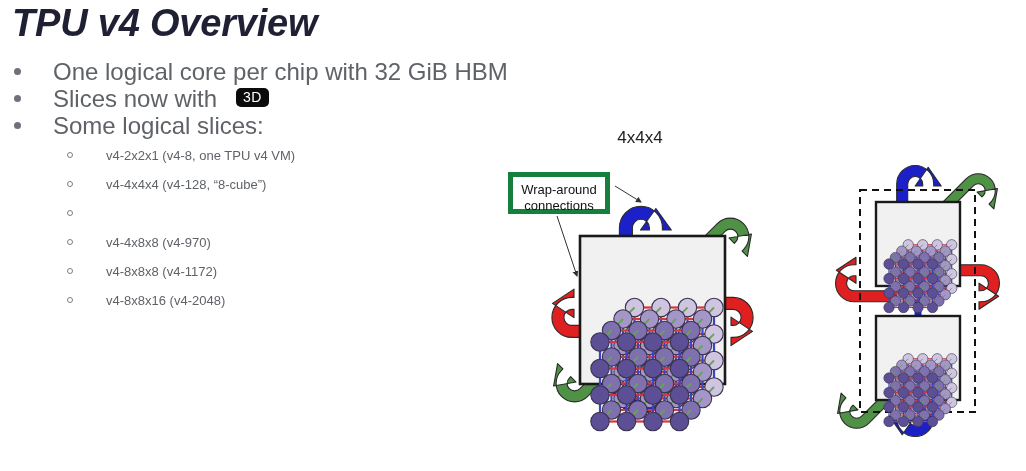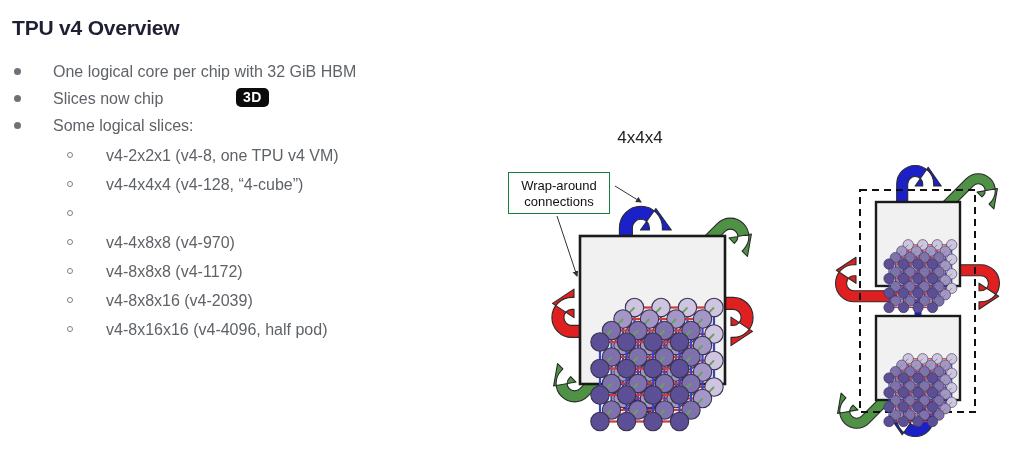--- a/index.html
+++ b/index.html
@@ -7,73 +7,74 @@
     width:1026px;height:471px;
     background:#ffffff;
     font-family:"Liberation Sans", sans-serif;
     overflow:hidden;
     position:relative;
   }
   #slide{position:absolute;inset:0;}
 
   
   .title{
-    position:absolute;left:12px;top:16px;
-    font-size:21px;font-weight:bold;
+    position:absolute;left:12px;top:2px;
+    font-size:38px;font-weight:bold;
     color:#1f2033;letter-spacing:-0.2px;
     white-space:nowrap;
+    font-style:italic;
   }
 
   
   .bullets{position:absolute;left:0;top:58px;width:470px;}
   .b1{position:relative;height:27px;}
   .b1 .dot{
     position:absolute;left:14px;top:10px;
     width:7px;height:7px;border-radius:50%;
     background:#6d7278;
   }
   .b1 .txt{
     position:absolute;left:53px;top:0;
-    font-size:16px;color:#5f6368;white-space:nowrap;
+    font-size:24px;color:#5f6368;white-space:nowrap;
     line-height:27px;
   }
   .b1 .inline-badge{
     position:absolute;left:0;top:3px;
   }
   .badge3d{
     display:inline-block;
     background:#0b0b0b;color:#ffffff;
-    font-size:14px;font-weight:bold;
+    font-size:14px;font-weight:normal;
     padding:2px 7px 3px 7px;border-radius:5px;
     letter-spacing:0.5px;line-height:1;
   }
   .sublist{margin-top:2px;}
   .b2{position:relative;height:29px;}
   .b2 .ring{
     position:absolute;left:67px;top:11px;
     width:6px;height:6px;border-radius:50%;
     border:1px solid #7b8085;background:transparent;
     box-sizing:border-box;
   }
   .b2 .txt{
     position:absolute;left:106px;top:0;
-    font-size:16px;color:#5f6368;white-space:nowrap;
+    font-size:13px;color:#5f6368;white-space:nowrap;
     line-height:29px;
   }
 
   
   .diagram{position:absolute;}
   .diag-label{
     position:absolute;
     font-size:17px;color:#222222;
     text-align:center;white-space:nowrap;
   }
   .callout{
     position:absolute;
-    border:1px solid #15803d;background:#ffffff;
+    border:5px solid #15803d;background:#ffffff;
     font-size:13px;color:#111111;
     text-align:center;line-height:16px;
     padding:5px 6px;box-sizing:border-box;
   }
   svg{display:block;overflow:visible;}
 </style>
 </head>
 <body>
 
 <div id="slide">
@@ -83,58 +84,54 @@
   <div class="bullets">
 
     <div class="b1">
       <span class="dot"></span>
       <span class="txt">One logical core per chip with 32 GiB HBM</span>
     </div>
 
 
     <div class="b1">
       <span class="dot"></span>
-      <span class="txt">Slices now chip</span>
+      <span class="txt">Slices now with</span>
       <span class="inline-badge" style="left:236px;">
         <span class="badge3d">3D</span>
       </span>
     </div>
 
     <div class="b1">
       <span class="dot"></span>
       <span class="txt">Some logical slices:</span>
     </div>
 
     <div class="sublist">
       <div class="b2">
         <span class="ring"></span>
         <span class="txt">v4-2x2x1 (v4-8, one TPU v4 VM)</span>
       </div>
       <div class="b2">
         <span class="ring"></span>
-        <span class="txt">v4-4x4x4 (v4-128, “4-cube”)</span>
+        <span class="txt">v4-4x4x4 (v4-128, “8-cube”)</span>
       </div>
       <div class="b2">
         <span class="ring"></span>
       </div>
       <div class="b2">
         <span class="ring"></span>
         <span class="txt">v4-4x8x8 (v4-970)</span>
       </div>
       <div class="b2">
         <span class="ring"></span>
         <span class="txt">v4-8x8x8 (v4-1172)</span>
       </div>
       <div class="b2">
         <span class="ring"></span>
-        <span class="txt">v4-8x8x16 (v4-2039)</span>
-      </div>
-      <div class="b2">
-        <span class="ring"></span>
-        <span class="txt">v4-8x16x16 (v4-4096, half pod)</span>
+        <span class="txt">v4-8x8x16 (v4-2048)</span>
       </div>
     </div>
   </div>
 
   <div class="diagram" style="left:495px;top:128px;width:310px;height:340px;">
     <div class="diag-label" style="left:90px;top:0px;width:110px;">4x4x4</div>
 
     <div class="callout" style="left:13px;top:44px;width:102px;height:42px;">
       <span>Wrap-around</span><br>
       <span>connections</span>

